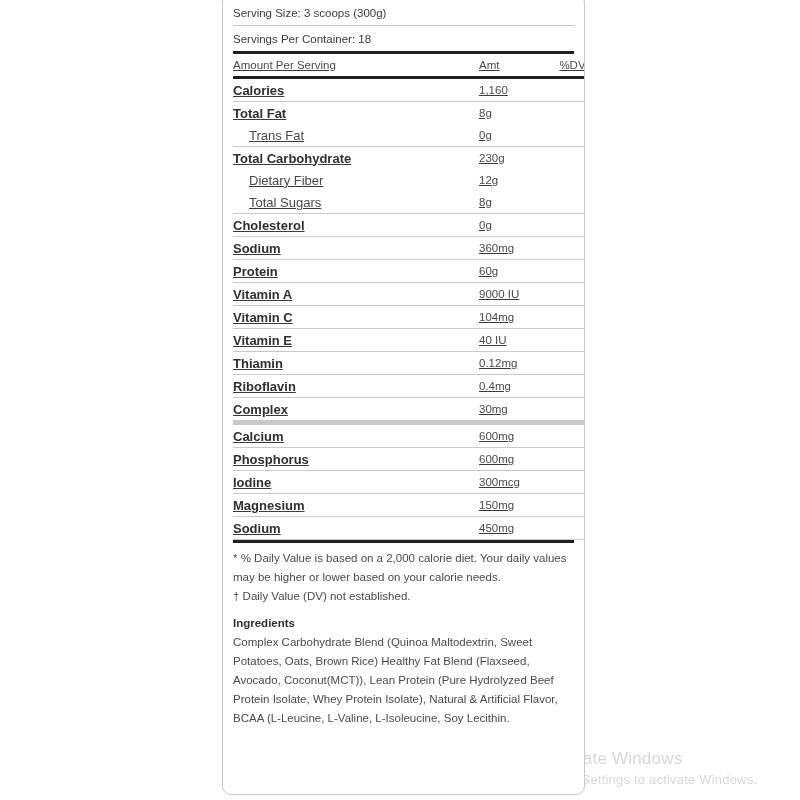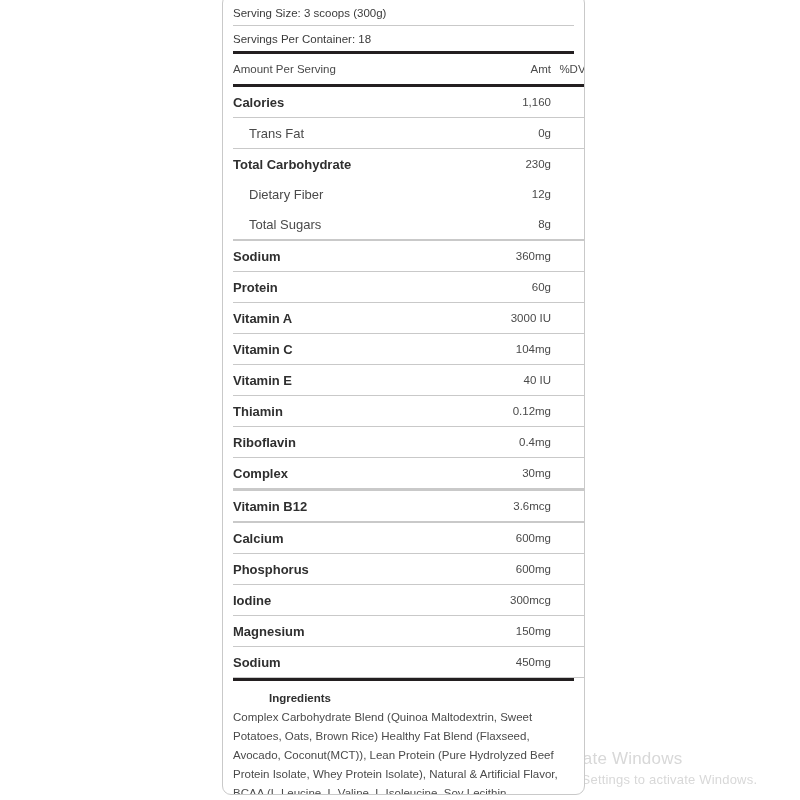--- a/index.html
+++ b/index.html
@@ -73,31 +73,31 @@
     table-layout: fixed;
   }
   .nf-table td {
     padding: 0;
     vertical-align: middle;
   }
   .col-name  { width: 246px; }
   .col-amt   { width: 72px; }
   .col-dv    { width: 43px; }
 
-  .nf-row { height: 30px; }
+  .nf-row { height: 22px; text-decoration: underline; }
   .nf-row .cell-name {
     font-size: 13px;
     color: #3b3b3b;
   }
   .nf-row.main .cell-name { font-weight: bold; color: #2f2f2f; }
   .nf-row.sub  .cell-name { font-weight: normal; padding-left: 16px; color: #4a4a4a; }
 
   .nf-row .cell-amt {
     font-size: 11.5px;
-    text-align: right;
+    text-align: left;
     color: #4a4a4a;
   }
   .nf-row .cell-dv {
     font-size: 11.5px;
     text-align: center;
     color: #4a4a4a;
   }
 
   
   .nf-row.header .cell-name,
@@ -123,21 +123,20 @@
   }
   .footnote p { margin: 0; }
 
   
   .ingredients-block { padding-top: 8px; }
   .ingredients-title {
     font-size: 11.5px;
     font-weight: bold;
     color: #2f2f2f;
     line-height: 19px;
-    margin-left: 36px;
   }
   .ingredients-body {
     font-size: 11.5px;
     line-height: 19px;
     color: #4a4a4a;
   }
 </style>
 </head>
 <body>
 
@@ -174,20 +173,25 @@
     <tr class="nf-row main">
           <td class="cell-name">Calories</td>
           <td class="cell-amt">1,160</td>
           <td class="cell-dv"></td>
         </tr>
         <tr class="sep">
           <td colspan="3">
             <div></div>
           </td>
         </tr>
+        <tr class="nf-row main">
+          <td class="cell-name">Total Fat</td>
+          <td class="cell-amt">8g</td>
+          <td class="cell-dv"></td>
+        </tr>
         <tr class="nf-row sub">
           <td class="cell-name">Trans Fat</td>
           <td class="cell-amt">0g</td>
           <td class="cell-dv"></td>
         </tr>
         <tr class="sep">
           <td colspan="3">
             <div></div>
           </td>
         </tr>
@@ -204,20 +208,25 @@
         <tr class="nf-row sub">
           <td class="cell-name">Total Sugars</td>
           <td class="cell-amt">8g</td>
           <td class="cell-dv"></td>
         </tr>
         <tr class="sep">
           <td colspan="3">
             <div></div>
           </td>
         </tr>
+        <tr class="nf-row main">
+          <td class="cell-name">Cholesterol</td>
+          <td class="cell-amt">0g</td>
+          <td class="cell-dv"></td>
+        </tr>
         <tr class="sep">
           <td colspan="3">
             <div></div>
           </td>
         </tr>
         <tr class="nf-row main">
           <td class="cell-name">Sodium</td>
           <td class="cell-amt">360mg</td>
           <td class="cell-dv"></td>
         </tr>
@@ -231,21 +240,21 @@
           <td class="cell-amt">60g</td>
           <td class="cell-dv"></td>
         </tr>
         <tr class="sep">
           <td colspan="3">
             <div></div>
           </td>
         </tr>
         <tr class="nf-row main">
           <td class="cell-name">Vitamin A</td>
-          <td class="cell-amt">3000 IU</td>
+          <td class="cell-amt">9000 IU</td>
           <td class="cell-dv"></td>
         </tr>
         <tr class="sep">
           <td colspan="3">
             <div></div>
           </td>
         </tr>
         <tr class="nf-row main">
           <td class="cell-name">Vitamin C</td>
           <td class="cell-amt">104mg</td>
@@ -299,25 +308,20 @@
         <tr class="sep">
           <td colspan="3">
             <div></div>
           </td>
         </tr>
         <tr class="sep">
           <td colspan="3">
             <div></div>
           </td>
         </tr>
-        <tr class="nf-row main">
-          <td class="cell-name">Vitamin B12</td>
-          <td class="cell-amt">3.6mcg</td>
-          <td class="cell-dv"></td>
-        </tr>
         <tr class="sep">
           <td colspan="3">
             <div></div>
           </td>
         </tr>
         <tr class="sep">
           <td colspan="3">
             <div></div>
           </td>
         </tr>
@@ -369,19 +373,23 @@
         <tr class="sep">
           <td colspan="3">
             <div></div>
           </td>
         </tr>
       </tbody>
   </table>
 
   <div class="rule-thick"></div>
 
+  <div class="footnote" id="footnotes">
+      <p>* % Daily Value is based on a 2,000 calorie diet. Your daily values may be higher or lower based on your calorie needs.</p>
+      <p>† Daily Value (DV) not established.</p>
+    </div>
 
   <div class="ingredients-block">
     <div class="ingredients-title">Ingredients</div>
     <div class="ingredients-body">Complex Carbohydrate Blend (Quinoa Maltodextrin, Sweet Potatoes, Oats, Brown Rice) Healthy Fat Blend (Flaxseed, Avocado, Coconut(MCT)), Lean Protein (Pure Hydrolyzed Beef Protein Isolate, Whey Protein Isolate), Natural &amp; Artificial Flavor, BCAA (L-Leucine, L-Valine, L-Isoleucine, Soy Lecithin.</div>
   </div>
 
 </div>
 
 </body></html>

